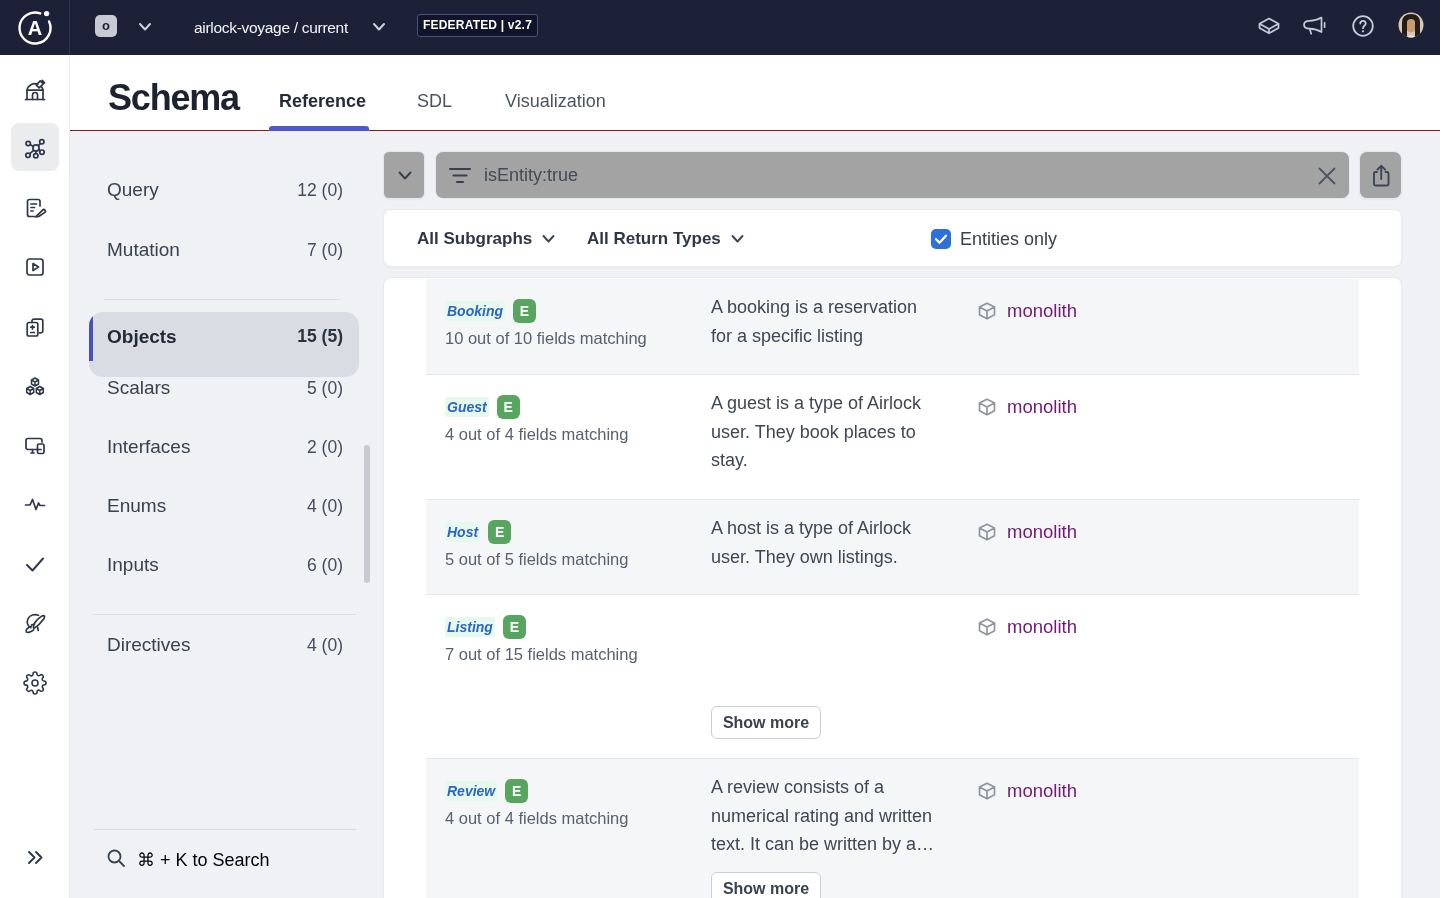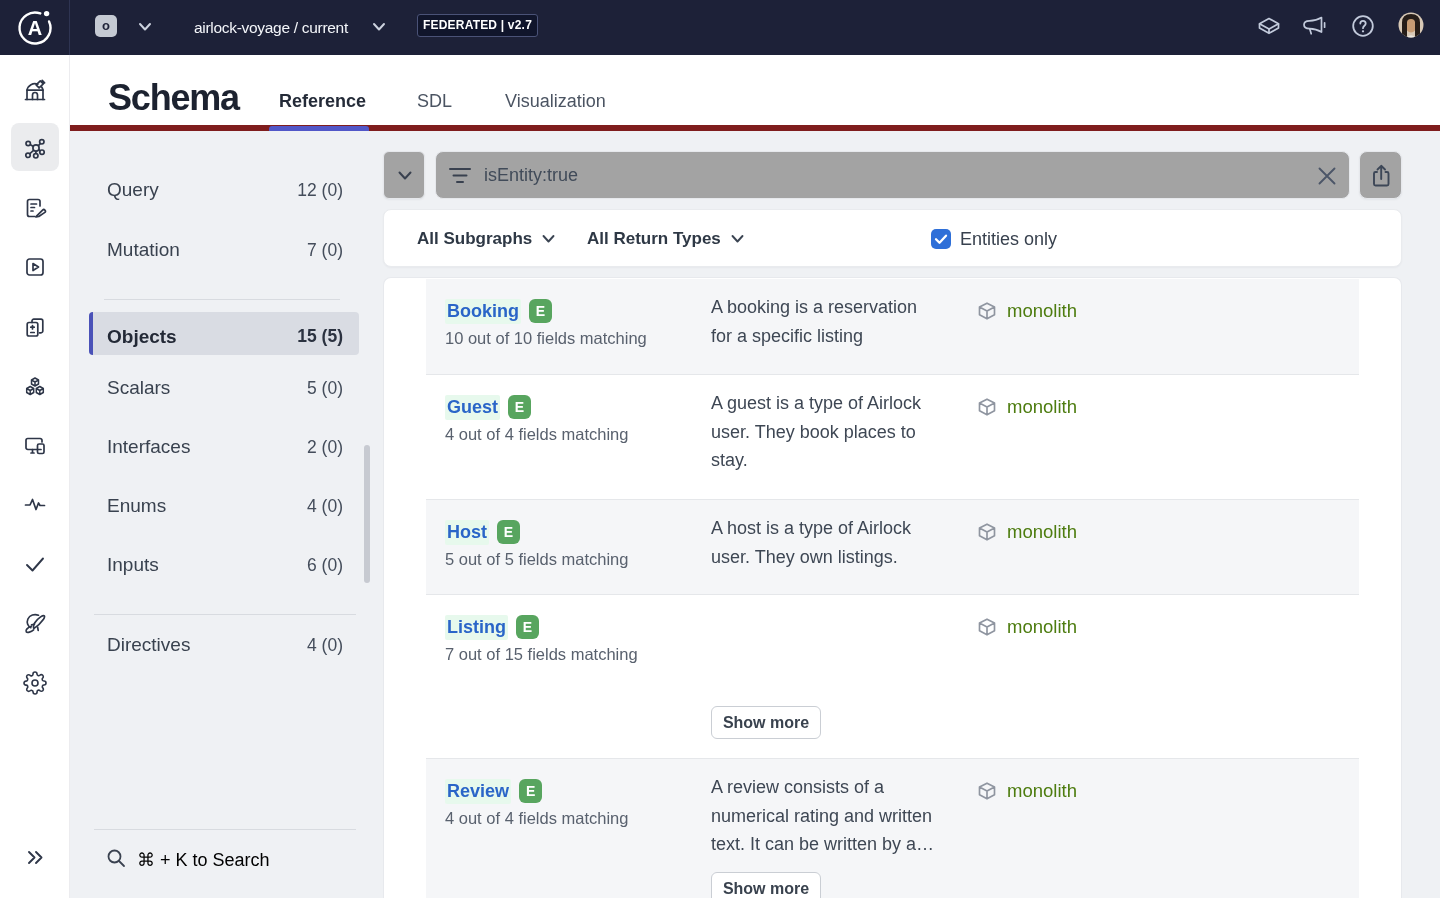--- a/index.html
+++ b/index.html
@@ -8,39 +8,39 @@
   .abs { position:absolute; }
 
   
   #topbar { position:absolute; left:0; top:0; width:1440px; height:55px; background:#1d2138; }
   #topbar .vline { position:absolute; left:69px; top:0; width:1px; height:55px; background:#2e3452; }
   #orgbox { position:absolute; left:95px; top:15px; width:22px; height:22px; border-radius:5px; background:#c5cad3; color:#1d2138; font-size:13px; font-weight:bold; text-align:center; line-height:22px; }
   .graphname { position:absolute; left:194px; top:0; height:55px; line-height:55px; color:#f4f6fa; font-size:15.5px; font-weight:normal; letter-spacing:-0.3px; }
   #fedbadge { position:absolute; left:417px; top:14px; width:121px; height:23px; background:#10152b; border:1px solid #4a5277; border-radius:3px; color:#fff; font-size:12px; font-weight:bold; text-align:center; line-height:21px; letter-spacing:0.2px; }
 
   
-  #header { position:absolute; left:70px; top:55px; width:1370px; height:76px; background:#fff; border-bottom:6px solid #7f1d1d; }
+  #header { position:absolute; left:70px; top:55px; width:1370px; height:76px; background:#fff; border-bottom:1px solid #7f1d1d; }
   #h1 { position:absolute; left:38px; top:25px; font-size:36px; line-height:36px; font-weight:bold; color:#1c2230; letter-spacing:-1.2px; }
   .tab { position:absolute; top:16px; height:60px; line-height:60px; font-size:18px; color:#4b5462; }
   .tab.active { color:#242b38; font-weight:bold; }
   #underline { position:absolute; left:199px; top:71px; width:100px; height:5px; background:#5157c8; border-radius:3px 3px 0 0; }
   #updbtn { position:absolute; left:1173px; top:15px; width:159px; height:45px; background:#fff; border:1px solid #dadde3; border-radius:8px; box-shadow:0 1px 2px rgba(20,30,50,0.06); font-size:17px; font-weight:bold; color:#3a4452; text-align:center; line-height:43px; }
 
   
   #rail { position:absolute; left:0; top:55px; width:70px; height:843px; background:#fff; border-right:1px solid #ececef; }
   #rail .active-bg { position:absolute; left:11px; top:68px; width:48px; height:48px; border-radius:8px; background:#ebecee; }
   #rail svg { position:absolute; left:23px; }
 
   
   #nav { position:absolute; left:70px; top:131px; width:313px; height:767px; }
   .navitem { position:absolute; left:0; width:313px; height:30px; }
   .navitem .t { position:absolute; left:37px; font-size:19px; color:#39424f; line-height:30px; }
   .navitem .c { position:absolute; right:40px; font-size:17.5px; color:#444d5b; line-height:30px; }
   .navdiv { position:absolute; background:#d8dbe0; height:1px; }
-  #objrow { position:absolute; left:19px; top:181px; width:270px; height:43px; border-radius:4px; overflow:hidden; background:#d9dce3; }
+  #objrow { position:absolute; left:19px; top:181px; width:270px; height:65px; border-radius:14px; overflow:hidden; background:#d9dce3; }
   #objrow .bar { position:absolute; left:0; top:0; width:4px; height:49px; background:#4a52b8; }
   #objrow .t { position:absolute; left:18px; font-size:19px; font-weight:bold; color:#232936; line-height:49px; }
   #objrow .c { position:absolute; right:16px; font-size:17.5px; font-weight:bold; color:#2b3240; line-height:49px; }
   #scrollthumb { position:absolute; left:294px; top:314px; width:6px; height:138px; border-radius:3px; background:#c7cad1; }
   #searchhint { position:absolute; left:0; top:704px; width:313px; }
   #searchhint .t { position:absolute; left:67px; top:14px; font-size:18px; color:#000000; }
 
   
   .whitebox { background:#a3a3a3; border:1px solid #e6e8ec; position:absolute; }
   #chevbtn { left:383px; top:151px; width:42px; height:48px; border-radius:6px; box-shadow:0 1px 2px rgba(20,30,50,0.05); }
@@ -53,26 +53,26 @@
   .fitem { position:absolute; top:0; height:58px; display:flex; align-items:center; gap:9px; font-size:17px; font-weight:bold; color:#2e3845; }
   #cbx { position:absolute; left:547px; top:19px; width:20px; height:20px; border-radius:5px; background:#2e6fd8; }
   #cbxlabel { position:absolute; left:576px; top:0; height:58px; line-height:58px; font-size:18px; color:#38414e; }
 
   
   #card { position:absolute; left:383px; top:277px; width:1019px; height:621px; background:#fff; border:1px solid #e7e9ed; border-bottom:none; border-radius:8px 8px 0 0; }
   .row { position:absolute; left:42px; width:933px; }
   .row.g { background:#f5f6f8; }
   .sep { position:absolute; left:42px; width:933px; height:1px; background:#e5e7ea; }
   .tname { position:absolute; left:19px; top:20px; height:24px; display:flex; align-items:center; gap:8px; }
-  .tname .nm { font-size:18px; font-weight:bold; color:#2a65c8; background:#e7f9ed; padding:2px 2px; border-radius:2px; }
+  .tname .nm { font-size:14px; font-weight:bold; color:#2a65c8; background:#e7f9ed; padding:2px 2px; border-radius:2px;font-style:italic; }
   .ebadge { display:inline-block; width:23px; height:24px; border-radius:6px; background:#58a55f; color:#fff; font-size:14px; font-weight:bold; text-align:center; line-height:24px; }
   .fields { position:absolute; left:19px; top:50px; font-size:16.5px; color:#59616e; }
   .desc { position:absolute; left:285px; top:14px; font-size:18px; color:#3e4754; line-height:28.5px; }
   .mono { position:absolute; left:551px; top:21px; display:flex; align-items:center; gap:10px; }
-  .mono span { font-size:18.5px; color:#4d7c0f; }
+  .mono span { font-size:18.5px; color:#701a75; }
   .showmore { position:absolute; left:285px; width:110px; height:33px; background:#fff; border:1px solid #caced4; border-radius:6px; font-size:16px; font-weight:bold; color:#39424e; text-align:center; line-height:31px; }
 </style>
 </head>
 <body>
 
 <div id="topbar">
   <div class="vline"></div>
   <svg class="abs" style="left:13px;top:5px" width="44" height="44" viewBox="0 0 44 44">
     <path d="M36.05 16.45 A15.5 15.5 0 1 1 27.3 8.44" fill="none" stroke="#fff" stroke-width="2.4" stroke-linecap="round"></path>
     <circle cx="33.6" cy="8.6" r="2.7" fill="#fff"></circle>

